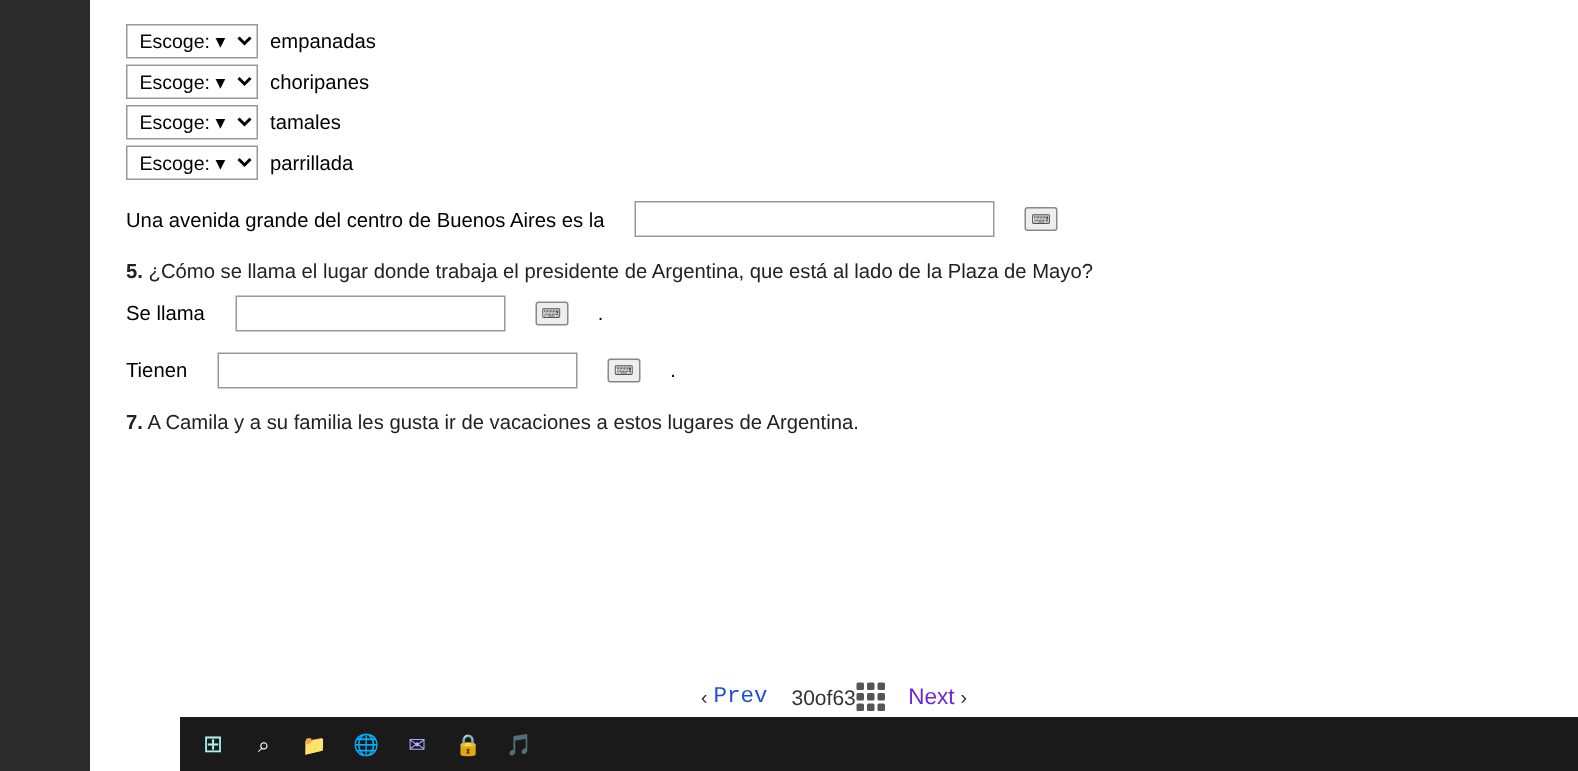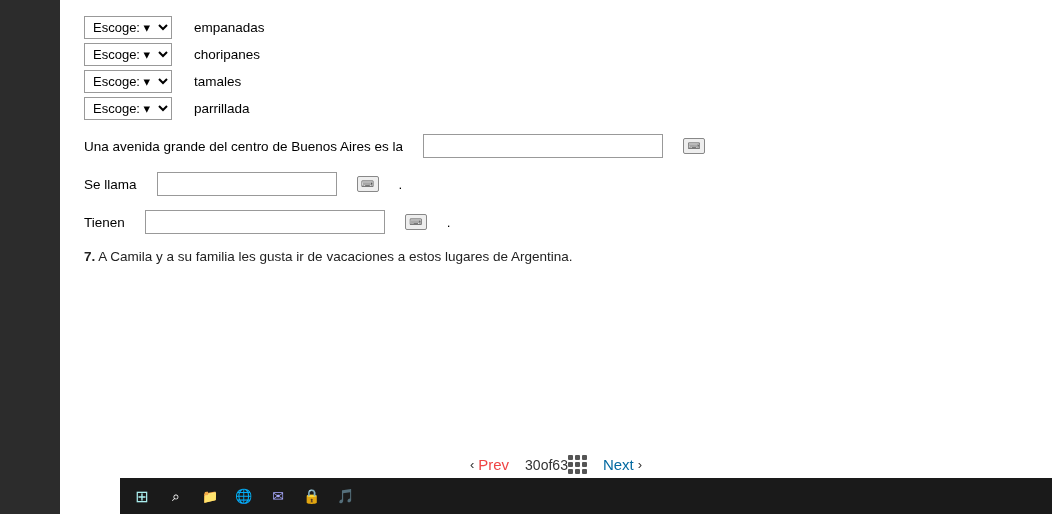--- a/index.html
+++ b/index.html
@@ -40,21 +40,21 @@
     }
 
     .question-number {
       font-weight: bold;
     }
 
     .answer-row {
       display: flex;
       align-items: center;
       margin-bottom: 4px;
-      gap: 22px;
+      gap: 8px;
     }
 
     .select-escoge {
       border: 1px solid #999;
       padding: 2px 4px;
       font-size: 13px;
       background: #fff;
       min-width: 80px;
       cursor: pointer;
     }
@@ -164,22 +164,22 @@
 
     .taskbar-item {
       width: 28px;
       height: 28px;
       display: flex;
       align-items: center;
       justify-content: center;
       cursor: pointer;
     }
 
-    .prev-text { color: #ef4444; }
-    .next-text { color: #0369a1; }
+    .prev-text { color: #1d4ed8; font-family: Liberation Mono, monospace; }
+    .next-text { color: #6d28d9; }
   </style>
 </head>
 <body>
 
 <div class="sidebar"></div>
 
 <div class="main-content">
 
   <div class="question-block">
 
@@ -219,20 +219,24 @@
 
   <div class="question-block">
     <div class="inline-answer">
       <span class="answer-label">Una avenida grande del centro de Buenos Aires es la</span>
       <input type="text" class="text-input text-input-long" value="" style="">
       <span class="keyboard-icon">⌨</span>
     </div>
   </div>
 
   <div class="question-block">
+    <div class="question-text">
+      <span class="question-number">5.</span>
+      <span>¿Cómo se llama el lugar donde trabaja el presidente de Argentina, que está al lado de la Plaza de Mayo?</span>
+    </div>
     <div class="inline-answer">
       <span class="answer-label">Se llama</span>
       <input type="text" class="text-input" value="" style="">
       <span class="keyboard-icon">⌨</span>
       <span class="answer-label">.</span>
     </div>
   </div>
 
   <div class="question-block">
     <div class="inline-answer">

